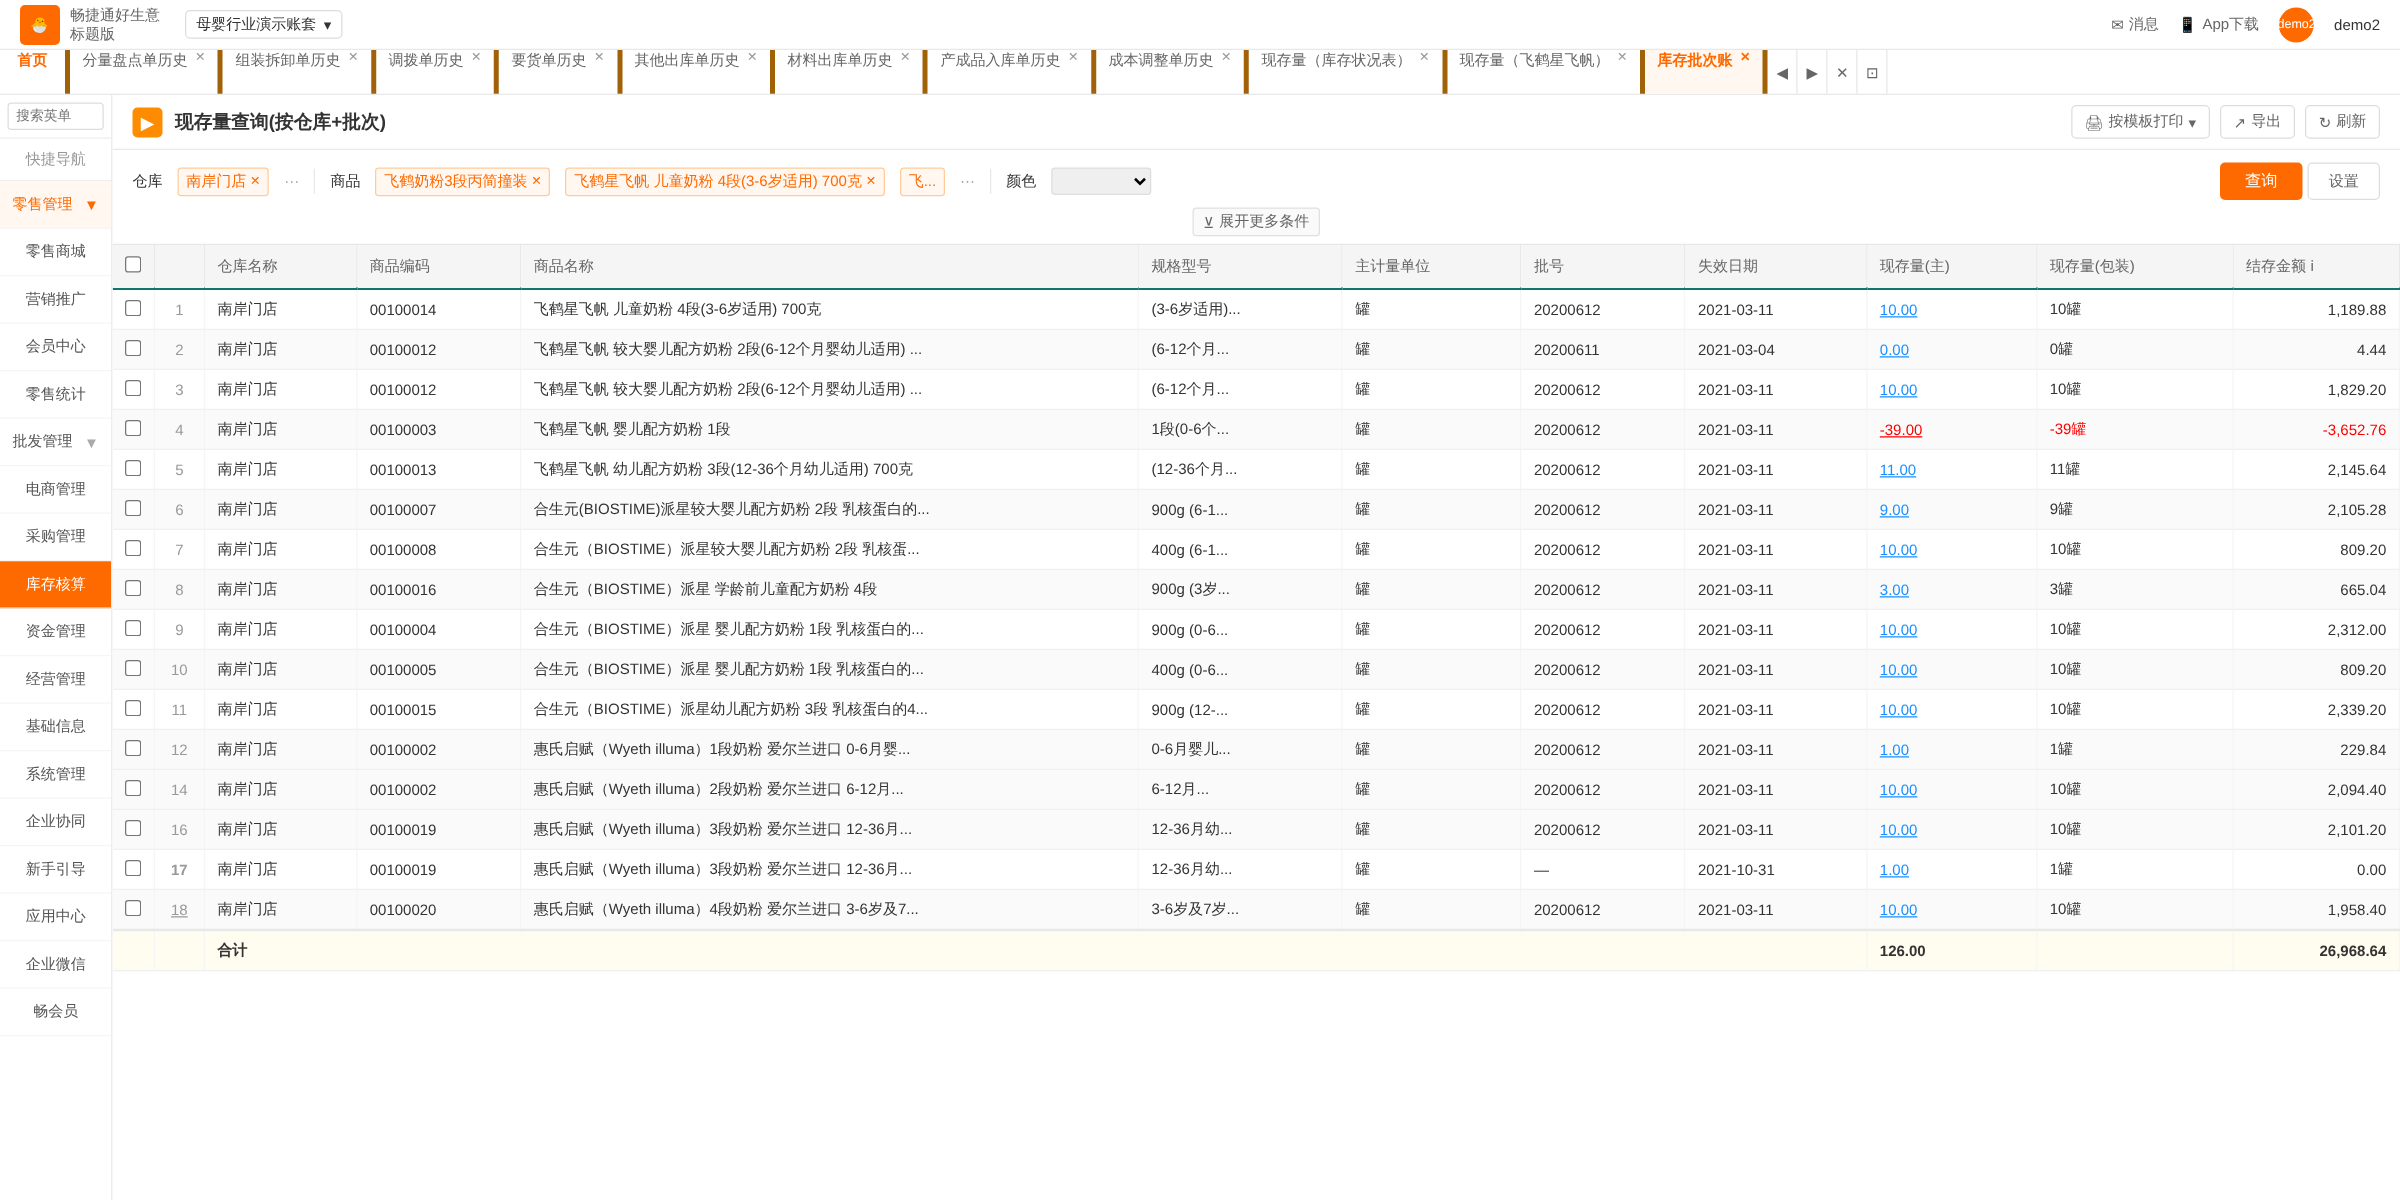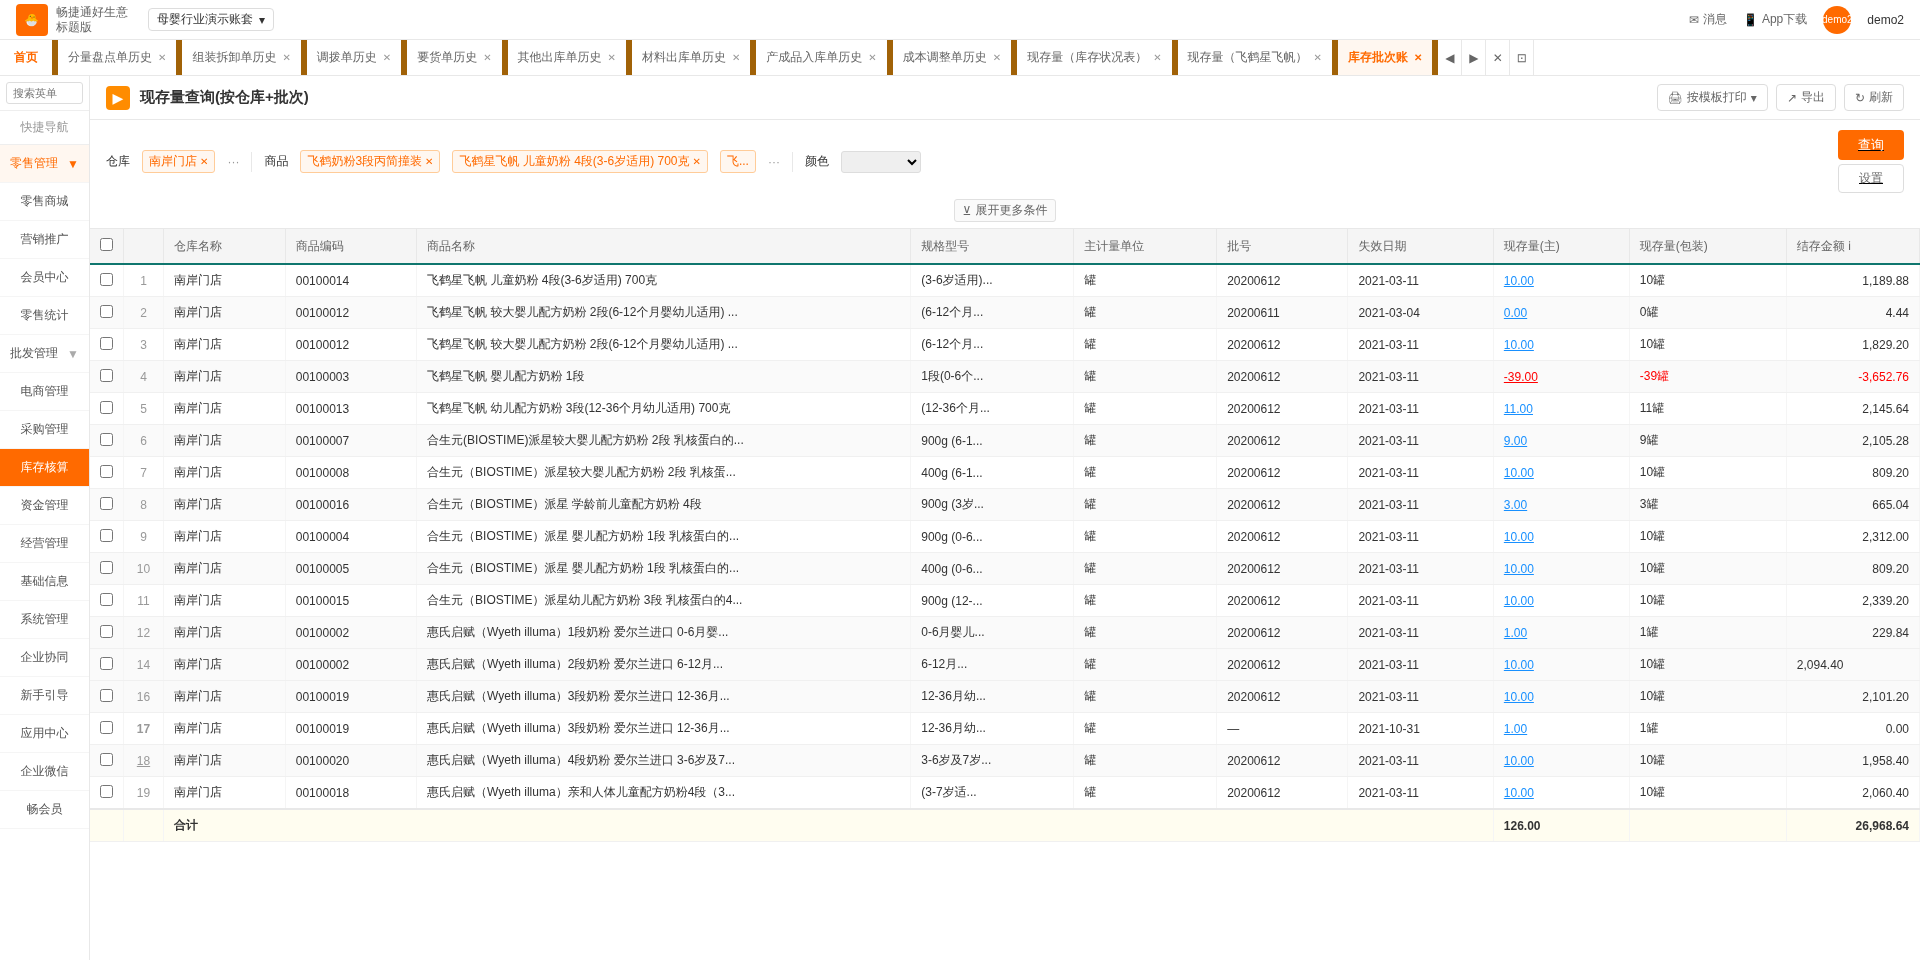--- a/index.html
+++ b/index.html
@@ -79,24 +79,24 @@
     .tab-bar {
       height: 36px;
       background: #fff;
       display: flex;
       align-items: center;
       border-bottom: 1px solid #e8e8e8;
       overflow: hidden;
     }
     .tab-item {
       display: flex;
-      align-items: center;
+      align-items: flex-start;
       padding: 0 10px;
       height: 36px;
-      border-right: 6px solid #a16207;
+      border-right: 4px solid #a16207;
       cursor: pointer;
       white-space: nowrap;
       font-size: 12px;
       color: #666;
       gap: 4px;
     }
     .tab-item:first-child { color: #ff6a00; font-weight: bold; padding: 0 14px; }
     .tab-item.active { background: #fff7f0; color: #ff6a00; }
     .tab-close {
       color: #999;
@@ -529,21 +529,21 @@
           <span>飞...</span>
         </div>
         <span style="color:#999;cursor:pointer;">···</span>
         <div style="width:1px;height:20px;background:#e8e8e8;"></div>
         <span style="color:#333;font-size:12px;">颜色</span>
         <div style="flex:1;">
           <select class="color-select">
             <option></option>
           </select>
         </div>
-        <div style="display:flex;flex-direction:column;gap:4px;margin-left:auto;text-decoration:underline;">
+        <div style="display:flex;flex-direction:row;gap:4px;margin-left:auto;">
           <button class="query-btn">查询</button>
           <button class="settings-btn">设置</button>
         </div>
       </div>
       <div class="filter-expand-row">
         <div class="expand-conditions-btn">
           <span>⊻</span>
           <span>展开更多条件</span>
         </div>
       </div>
@@ -769,21 +769,21 @@
       <td class="col-idx" style="text-align:center;color:#999;">14</td>
       <td>南岸门店</td>
       <td>00100002</td>
       <td style="max-width:280px;overflow:hidden;text-overflow:ellipsis;white-space:nowrap;">惠氏启赋（Wyeth illuma）2段奶粉 爱尔兰进口 6-12月...</td>
       <td>6-12月...</td>
       <td>罐</td>
       <td>20200612</td>
       <td>2021-03-11</td>
       <td style="color:#1890ff;text-decoration:underline;cursor:pointer;">10.00</td>
       <td style="">10罐</td>
-      <td style="text-align:left;">2,094.40</td>
+      <td style="text-align:right;">2,094.40</td>
     </tr>
             <tr style="background: rgb(250, 250, 250);">
       <td class="col-check" style="text-align:center;">
         <input type="checkbox" style="">
       </td>
       <td class="col-idx" style="text-align:center;color:#999;">16</td>
       <td>南岸门店</td>
       <td>00100019</td>
       <td style="max-width:280px;overflow:hidden;text-overflow:ellipsis;white-space:nowrap;">惠氏启赋（Wyeth illuma）3段奶粉 爱尔兰进口 12-36月...</td>
       <td>12-36月幼...</td>
@@ -818,36 +818,20 @@
       <td>南岸门店</td>
       <td>00100020</td>
       <td style="max-width:280px;overflow:hidden;text-overflow:ellipsis;white-space:nowrap;">惠氏启赋（Wyeth illuma）4段奶粉 爱尔兰进口 3-6岁及7...</td>
       <td>3-6岁及7岁...</td>
       <td>罐</td>
       <td>20200612</td>
       <td>2021-03-11</td>
       <td style="color:#1890ff;text-decoration:underline;cursor:pointer;">10.00</td>
       <td style="">10罐</td>
       <td style="text-align:right;">1,958.40</td>
-    </tr>
-            <tr style="background: rgb(255, 255, 255);">
-      <td class="col-check" style="text-align:center;">
-        <input type="checkbox" style="">
-      </td>
-      <td class="col-idx" style="text-align:center;color:#999;">19</td>
-      <td>南岸门店</td>
-      <td>00100018</td>
-      <td style="max-width:280px;overflow:hidden;text-overflow:ellipsis;white-space:nowrap;">惠氏启赋（Wyeth illuma）亲和人体儿童配方奶粉4段（3...</td>
-      <td>(3-7岁适...</td>
-      <td>罐</td>
-      <td>20200612</td>
-      <td>2021-03-11</td>
-      <td style="color:#1890ff;text-decoration:underline;cursor:pointer;">10.00</td>
-      <td style="">10罐</td>
-      <td style="text-align:right;">2,060.40</td>
     </tr>
             <tr class="summary-row">
     <td></td>
     <td></td>
     <td colspan="7" style="font-weight:bold;color:#333;">合计</td>
     <td style="font-weight:bold;color:#333;">126.00</td>
     <td></td>
     <td style="font-weight:bold;text-align:right;color:#333;">26,968.64</td>
   </tr>
           </tbody>

